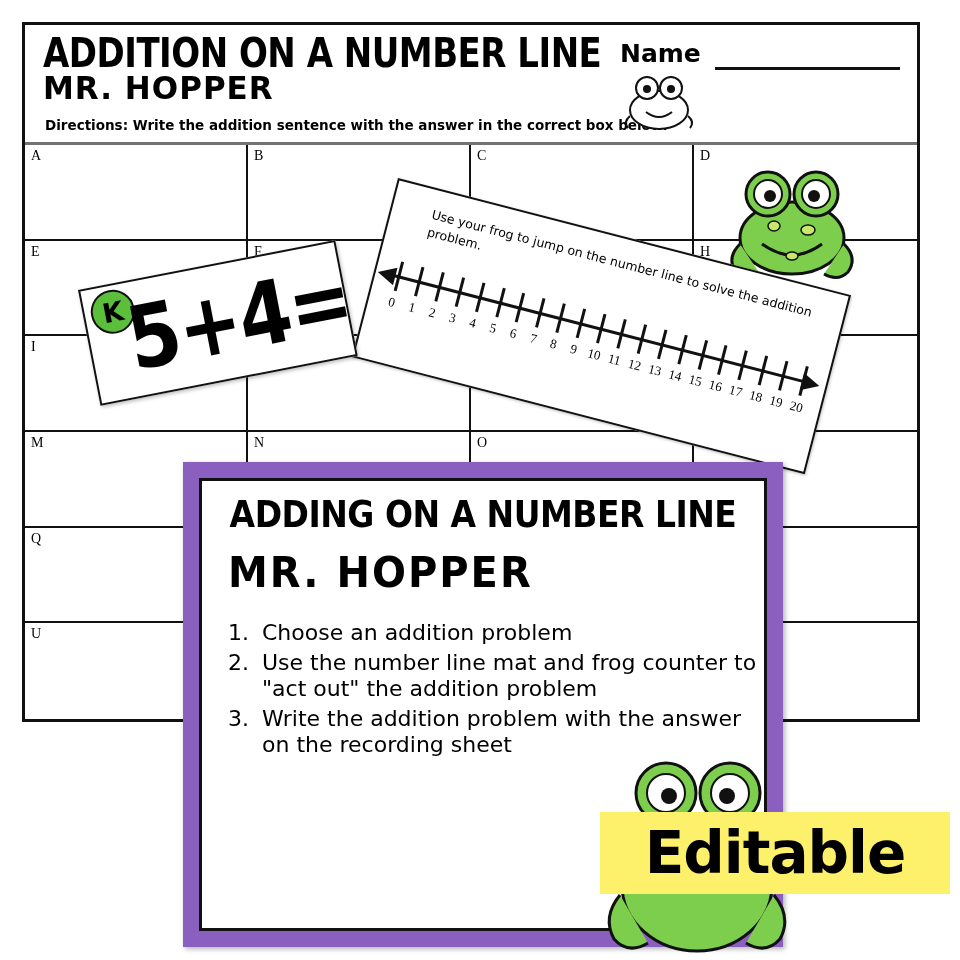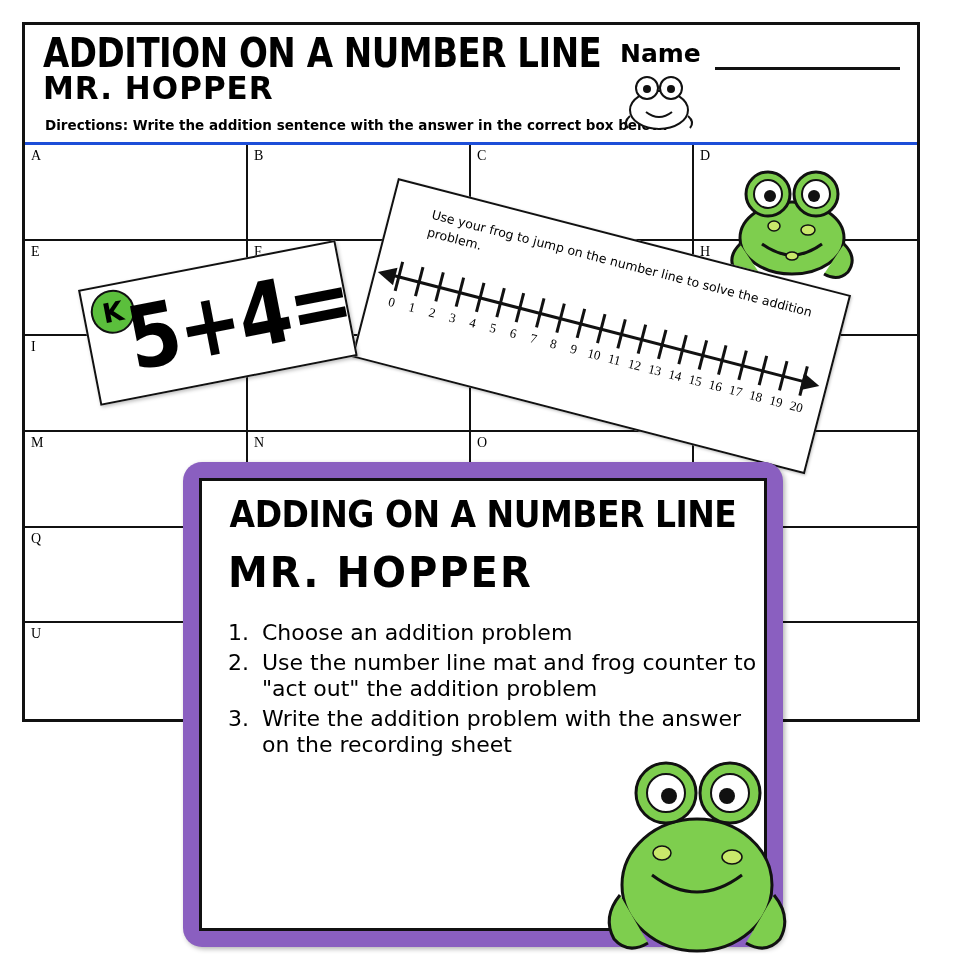--- a/index.html
+++ b/index.html
@@ -23,21 +23,21 @@
     top: 22px;
     width: 898px;
     height: 700px;
     border: 3px solid #111;
     background: #fff;
     box-sizing: border-box;
   }
   .ws-header {
     position: relative;
     height: 120px;
-    border-bottom: 3px solid #1d4ed8;
+    border-bottom: 3px solid #737373;
     box-sizing: border-box;
   }
   .ws-title {
     position: absolute;
     left: 18px;
     top: 4px;
     font-size: 34px;
     font-weight: bold;
     letter-spacing: -0.5px;
     font-family: "DejaVu Sans", sans-serif;
@@ -244,21 +244,20 @@
   .poster {
     position: absolute;
     left: 183px;
     top: 462px;
     width: 600px;
     height: 485px;
     background: #8a5fc0;
     box-sizing: border-box;
     padding: 16px;
     box-shadow: 2px 2px 5px rgba(0,0,0,0.3);
-    border-radius: 19px;
   }
   .poster-inner {
     position: relative;
     width: 100%;
     height: 100%;
     background: #fff;
     border: 3px solid #111;
     box-sizing: border-box;
     overflow: hidden;
   }
@@ -526,14 +525,17 @@
     <circle cx="130" cy="48" r="19" fill="#fff" stroke="#111" stroke-width="2"></circle>
     <circle cx="69" cy="51" r="8" fill="#111"></circle>
     <circle cx="127" cy="51" r="8" fill="#111"></circle>
     <path d="M52 130 q45 34 90 0" fill="none" stroke="#111" stroke-width="3"></path>
     <ellipse cx="62" cy="108" rx="9" ry="7" fill="#c9e86b" stroke="#111" stroke-width="1.5"></ellipse>
     <ellipse cx="132" cy="112" rx="10" ry="7" fill="#c9e86b" stroke="#111" stroke-width="1.5"></ellipse>
     <path d="M20 150 q-18 22 -6 44 q14 16 34 4" fill="#7ece4e" stroke="#111" stroke-width="3"></path>
     <path d="M174 150 q18 22 6 44 q-14 16 -34 4" fill="#7ece4e" stroke="#111" stroke-width="3"></path>
   </svg>
 
+  <div class="editable-banner">
+    <span>Editable</span>
+  </div>
 
 </div>
 
 </body></html>

